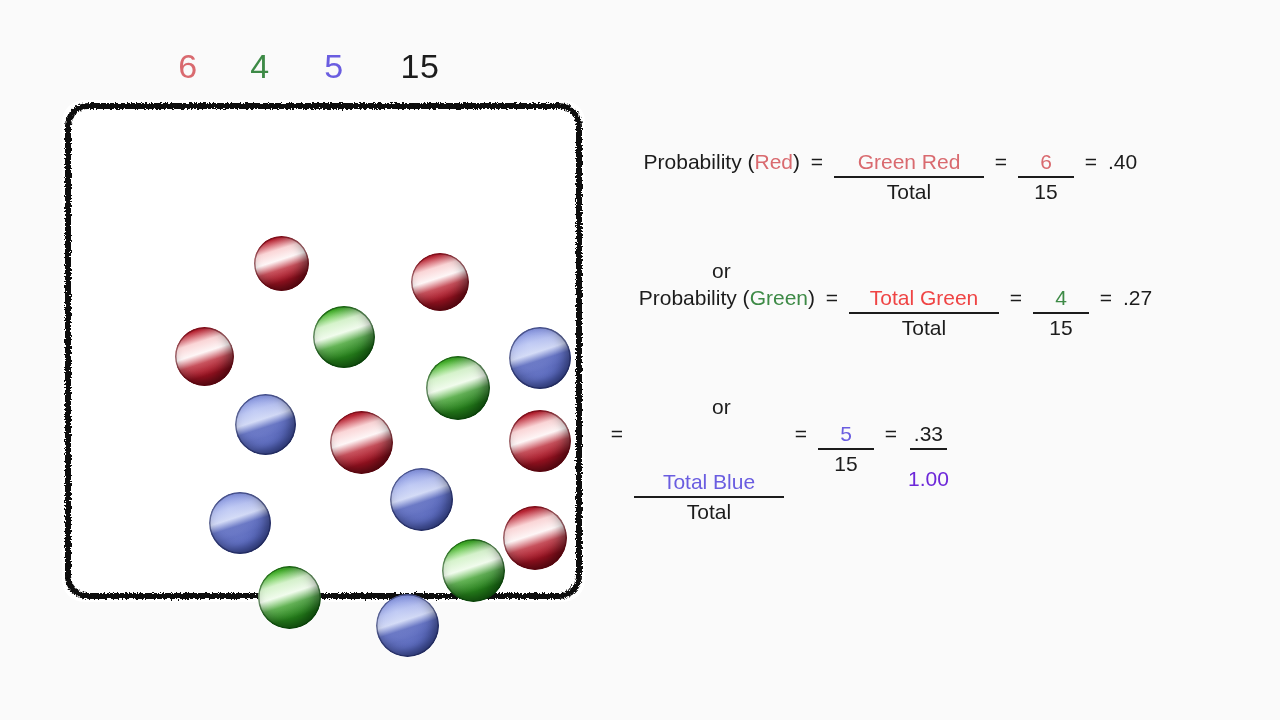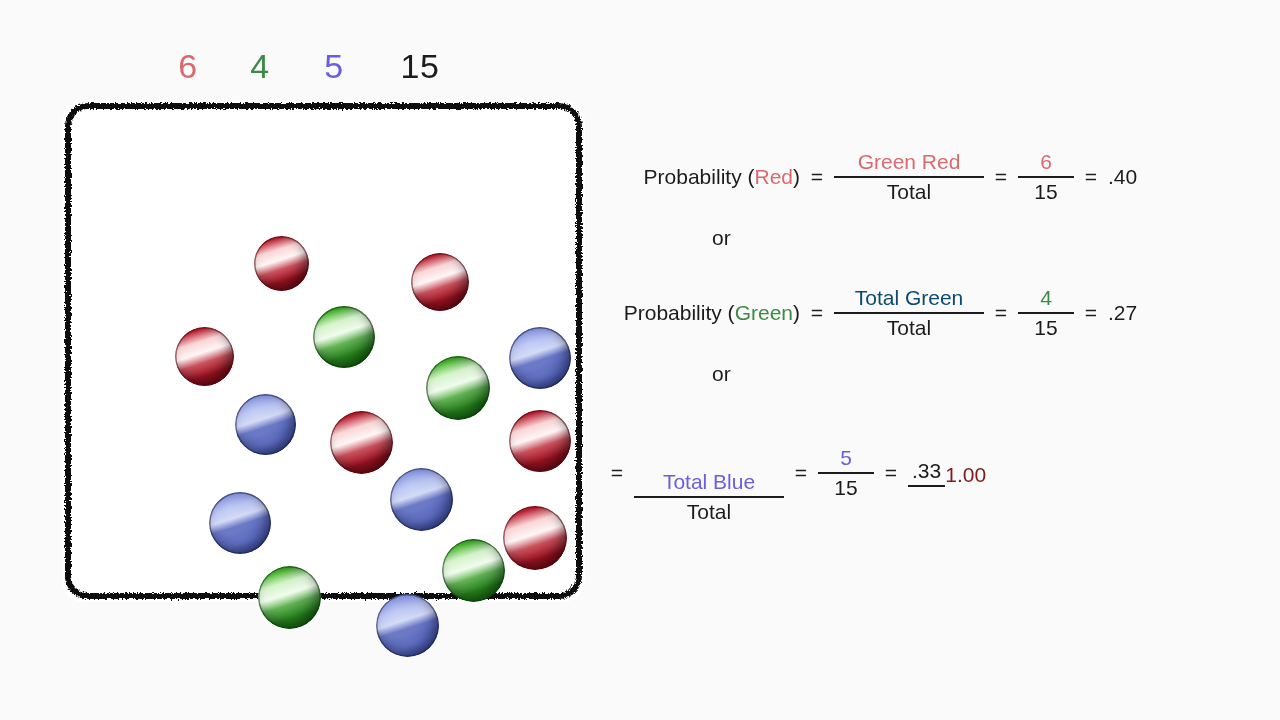--- a/index.html
+++ b/index.html
@@ -74,21 +74,21 @@
   #equations {
     position: absolute;
     left: 600px; top: 130px;
     width: 680px; height: 420px;
     font-size: 21px;
     color: #1c1c1c;
   }
   .eq-row {
     position: absolute;
     display: flex;
-    align-items: center;
+    align-items: flex-start;
     white-space: nowrap;
   }
   .eq-label { width: 200px; text-align: right; }
   .eq-eq { width: 34px; text-align: center; }
   .frac {
     display: inline-flex;
     flex-direction: column;
     align-items: center;
     line-height: 1.18;
   }
@@ -97,29 +97,30 @@
     height: 2px;
     background: #1c1c1c;
     width: 100%;
     min-width: 46px;
   }
   .frac .den { padding: 2px 6px 0 6px; }
   .or-row {
     position: absolute;
     font-size: 21px;
     color: #1c1c1c;
+    margin-top: 33px;
   }
   .result { }
   .sum-wrap {
     display: inline-flex;
-    flex-direction: row;
+    flex-direction: column;
     align-items: center;
   }
   .sum-wrap .top { border-bottom: 2px solid #1c1c1c; padding: 0 4px 2px 4px; }
-  .sum-wrap .bottom { padding-top: 3px; color: #7f1d1d; }
+  .sum-wrap .bottom { padding-top: 17px; color: #6d28d9; }
 </style>
 </head>
 <body>
 
 <div id="counts">
     <div class="count" style="left: 158px; color: rgb(217, 106, 111);">6</div>
     <div class="count" style="left: 230px; color: rgb(61, 138, 70);">4</div>
     <div class="count" style="left: 304px; color: rgb(106, 93, 224);">5</div>
     <div class="count" style="left: 390px; color: rgb(28, 28, 28);">15</div>
   </div>
@@ -257,25 +258,25 @@
       </div>
       <div class="eq-eq">=</div>
       <div class="frac" style="width: 56px;">
         <span class="num" style="color: rgb(217, 106, 111);">6</span>
         <div class="bar"></div>
         <span class="den">15</span>
       </div>
       <div class="eq-eq">=</div>
       <span class="result">.40</span>
     </div>
-    <div class="eq-row" style="top: 156px; left: 0px;">
+    <div class="eq-row" style="top: 156px; left: 15px;">
       <div class="eq-label"><span>Probability (</span><span style="color: rgb(61, 138, 70);">Green</span><span>)</span></div>
       <div class="eq-eq">=</div>
       <div class="frac" style="width: 150px;">
-        <span class="num" style="color: #0c4a6e;">Total Green</span>
+        <span class="num" style="color: #ef4444;">Total Green</span>
         <div class="bar"></div>
         <span class="den">Total</span>
       </div>
       <div class="eq-eq">=</div>
       <div class="frac" style="width: 56px;">
         <span class="num" style="color: rgb(61, 138, 70);">4</span>
         <div class="bar"></div>
         <span class="den">15</span>
       </div>
       <div class="eq-eq">=</div>

